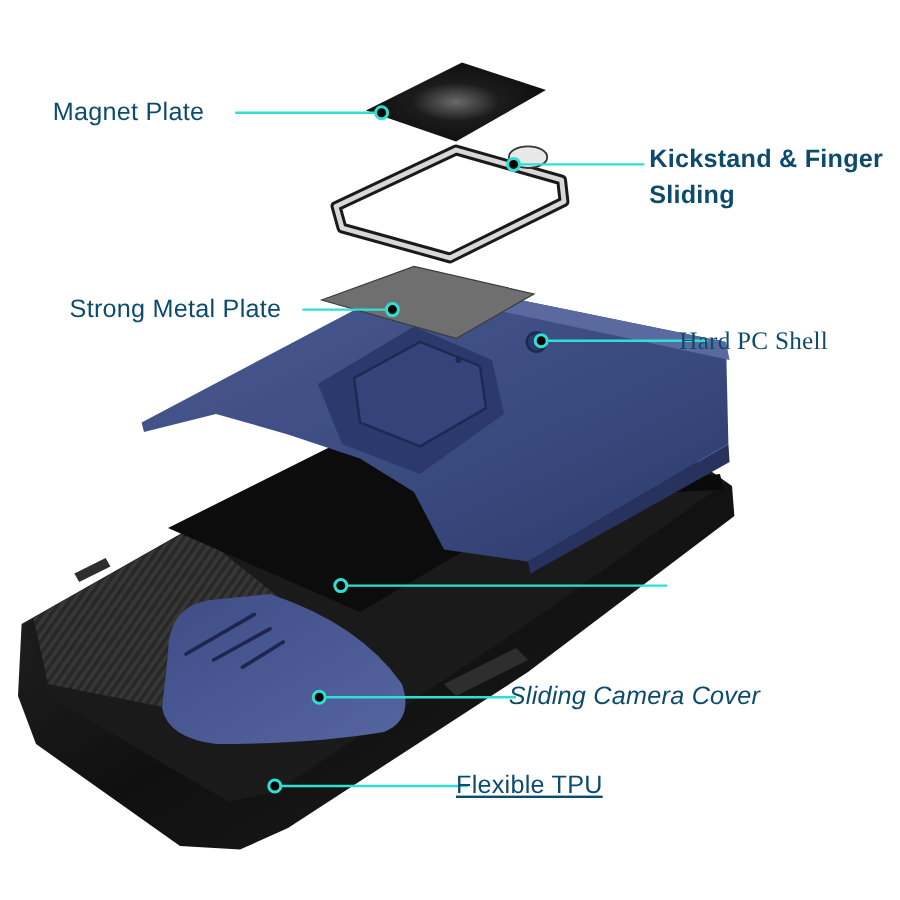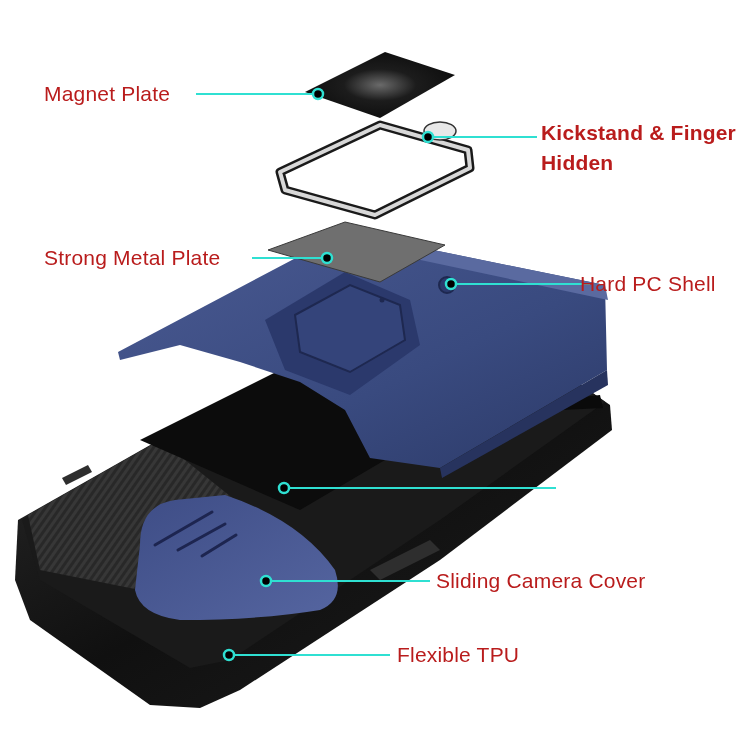--- a/index.html
+++ b/index.html
@@ -1,19 +1,19 @@
 <!DOCTYPE html>
 <html><head>
 <meta charset="utf-8">
 <style>
   html, body { margin:0; padding:0; background:#ffffff; }
   body { width:750px; height:750px; position:relative; overflow:hidden;
          font-family:"Liberation Sans", "DejaVu Sans", sans-serif; }
   #stage { position:absolute; left:0; top:0; width:750px; height:750px; }
-  .label { position:absolute; color:#b91c1c; font-size:21px; line-height:30px;
+  .label { position:absolute; color:#0c4a6e; font-size:21px; line-height:30px;
            letter-spacing:0.2px; white-space:nowrap; font-weight:normal; }
   .label.two { line-height:30px; }
   svg { position:absolute; left:0; top:0; }
 </style>
 </head>
 <body>
 
 <div id="stage">
 
   <svg width="750" height="750" viewBox="0 0 750 750">
@@ -101,25 +101,25 @@
       <circle cx="284" cy="488" r="5"></circle>
       <circle cx="266" cy="581" r="5"></circle>
       <circle cx="229" cy="655" r="5"></circle>
     </g>
   </svg>
 
   <div class="label" style="left:44px; top:79px;">Magnet Plate</div>
 
   <div class="label two" style="left:541px; top:118px;font-weight:bold;">
     <div>Kickstand &amp; Finger</div>
-    <div>Hidden</div>
+    <div>Sliding</div>
   </div>
 
-  <div class="label" style="left:44px; top:243px;">Strong Metal Plate</div>
+  <div class="label" style="left:58px; top:243px;">Strong Metal Plate</div>
 
-  <div class="label" style="left:580px; top:269px;">Hard PC Shell</div>
+  <div class="label" style="left:566px; top:269px;font-family:Liberation Serif, serif;">Hard PC Shell</div>
 
 
-  <div class="label" style="left:436px; top:566px;">Sliding Camera Cover</div>
+  <div class="label" style="left:424px; top:566px;font-style:italic;">Sliding Camera Cover</div>
 
-  <div class="label" style="left:397px; top:640px;">Flexible TPU</div>
+  <div class="label" style="left:380px; top:640px;text-decoration:underline;">Flexible TPU</div>
 
 </div>
 
 </body></html>

